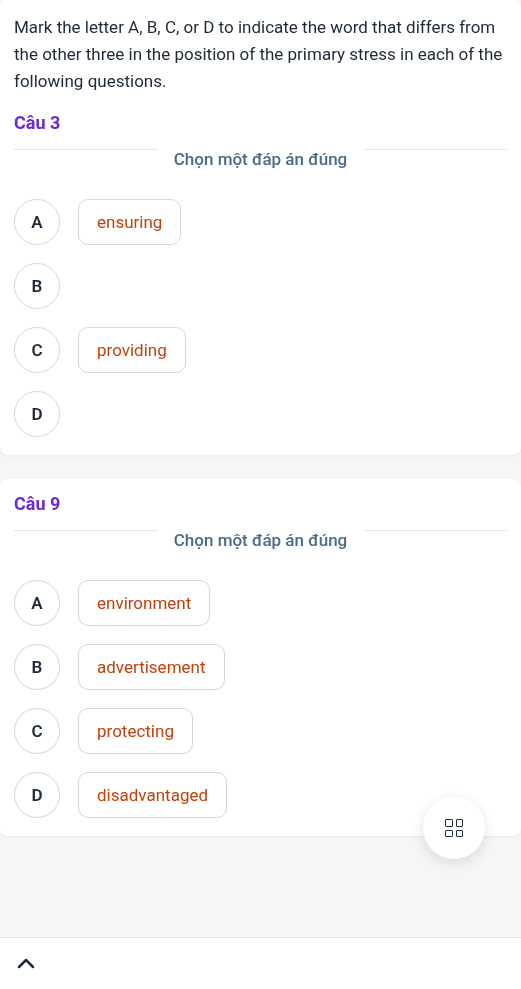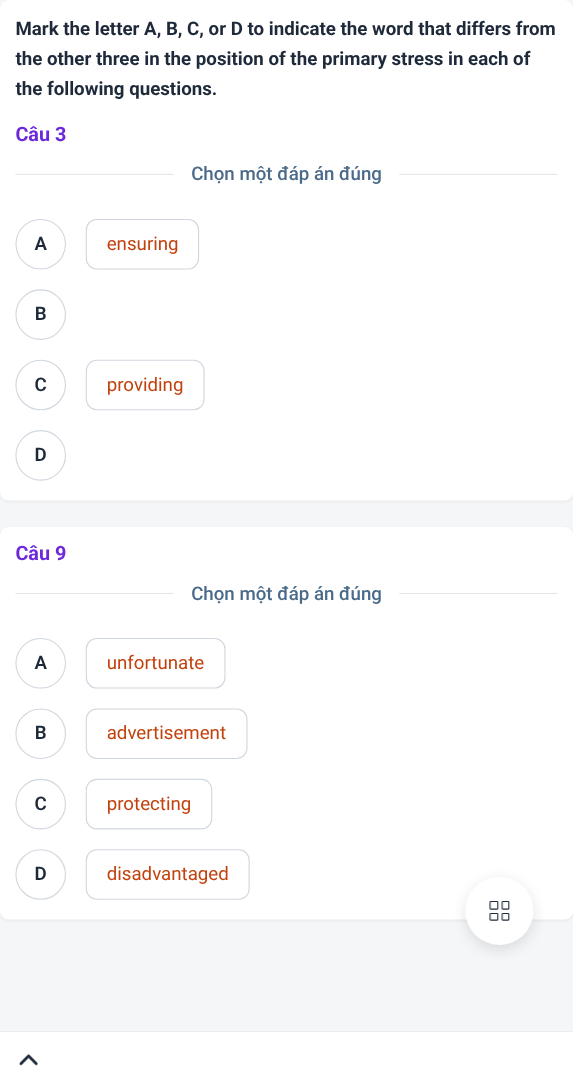--- a/index.html
+++ b/index.html
@@ -17,34 +17,33 @@
       background: #fff;
       border-radius: 8px;
       margin-bottom: 24px;
       box-shadow: 0 1px 3px rgba(0,0,0,0.05);
     }
     .card-content {
       padding: 14px 14px 18px 14px;
     }
     .instructions {
       font-size: 17px;
-      font-weight: 700;
+      font-weight: 400;
       line-height: 1.6;
       color: #1e2a3a;
       margin-bottom: 16px;
     }
     .question-label {
       font-size: 18px;
       font-weight: 700;
       color: #6d28d9;
       margin-bottom: 8px;
     }
     .divider-wrap {
       display: flex;
-      align-items: center;
       margin: 16px 0 30px 0;
     }
     .divider-line {
       flex: 1;
       height: 1px;
       background: #e3e6ea;
     }
     .divider-text {
       padding: 0 16px;
       font-size: 17px;
@@ -170,21 +169,21 @@
   <div class="card-content">
     <div class="question-label">Câu 9</div>
     <div class="divider-wrap">
       <div class="divider-line"></div>
       <div class="divider-text">Chọn một đáp án đúng</div>
       <div class="divider-line"></div>
     </div>
     <div class="options">
       <div class="option-row">
         <div class="option-letter">A</div>
-        <div class="option-word">unfortunate</div>
+        <div class="option-word">environment</div>
       </div>
       <div class="option-row">
         <div class="option-letter">B</div>
         <div class="option-word">advertisement</div>
       </div>
       <div class="option-row">
         <div class="option-letter">C</div>
         <div class="option-word">protecting</div>
       </div>
       <div class="option-row">

